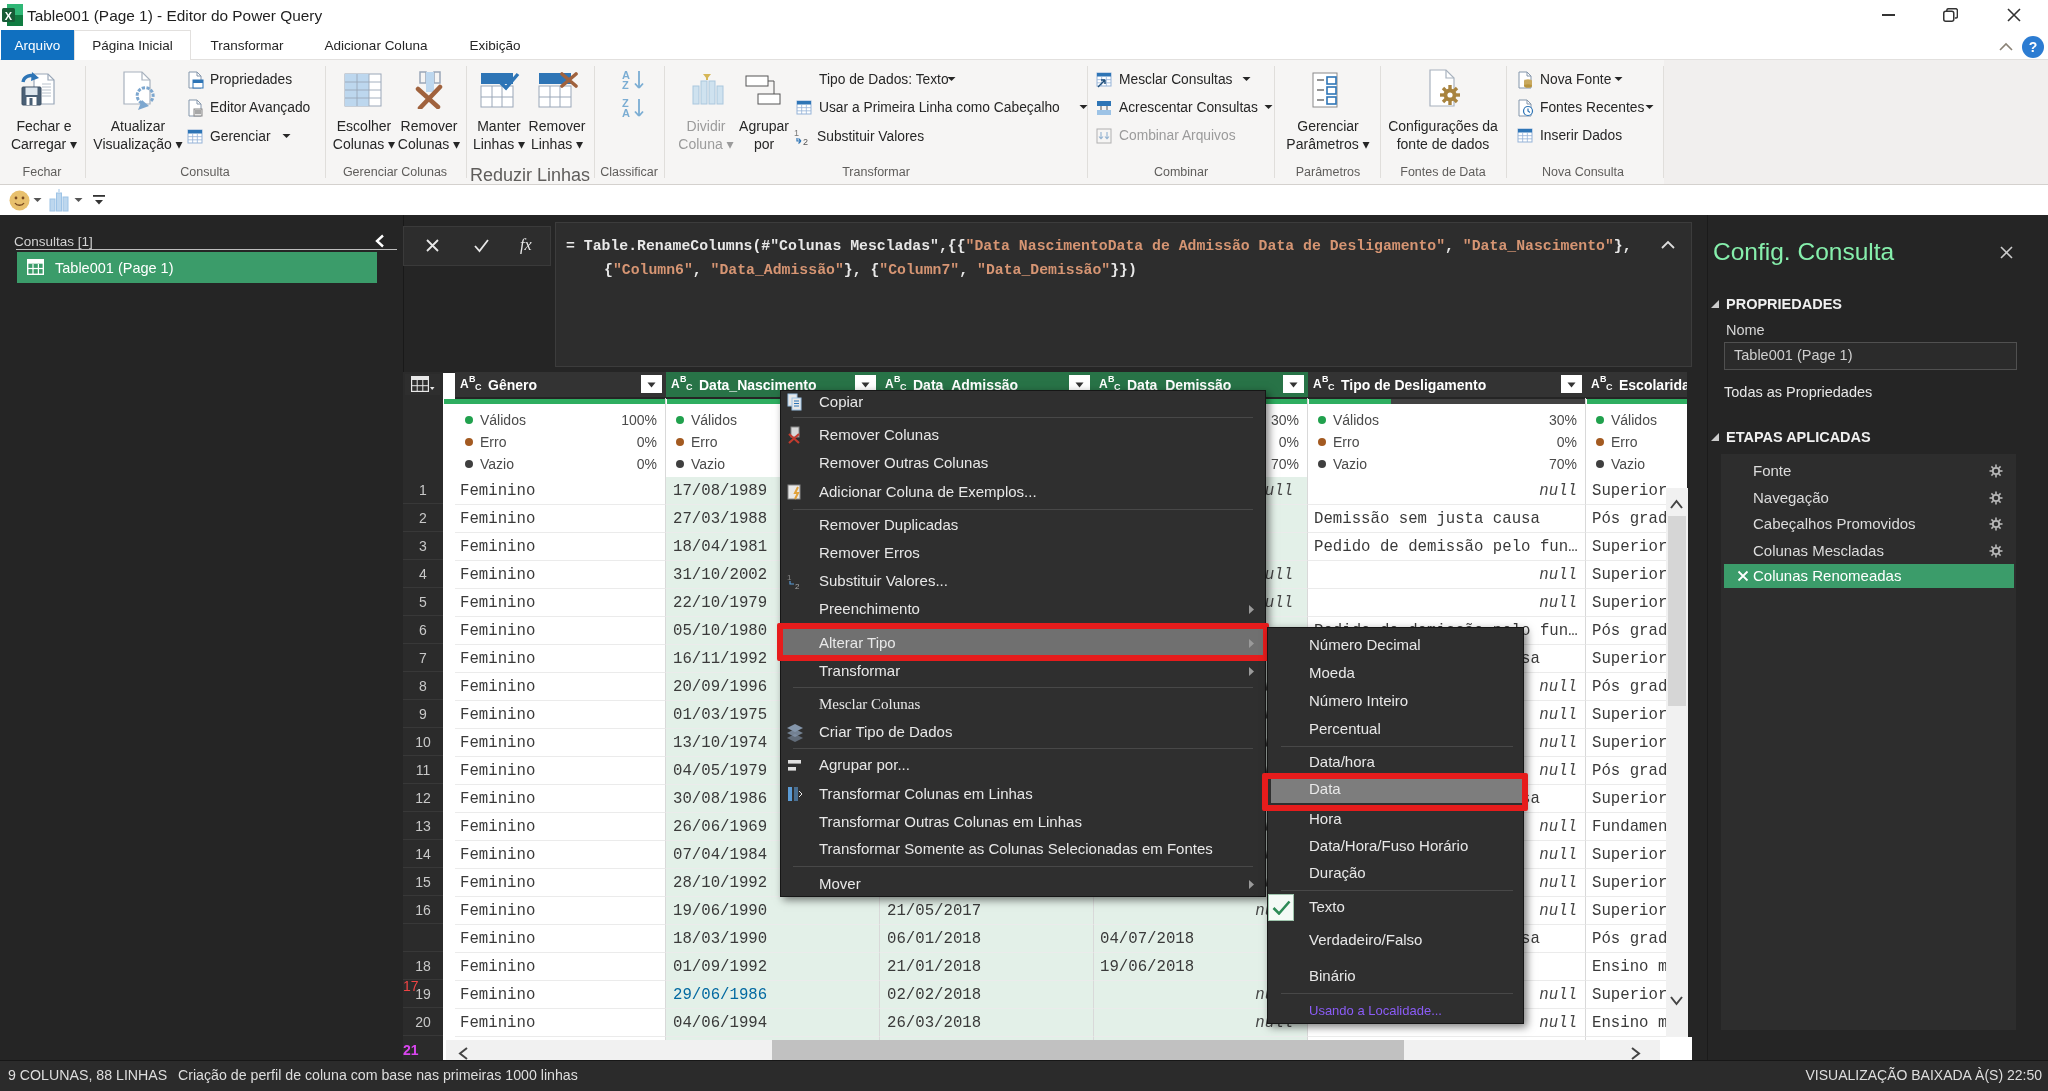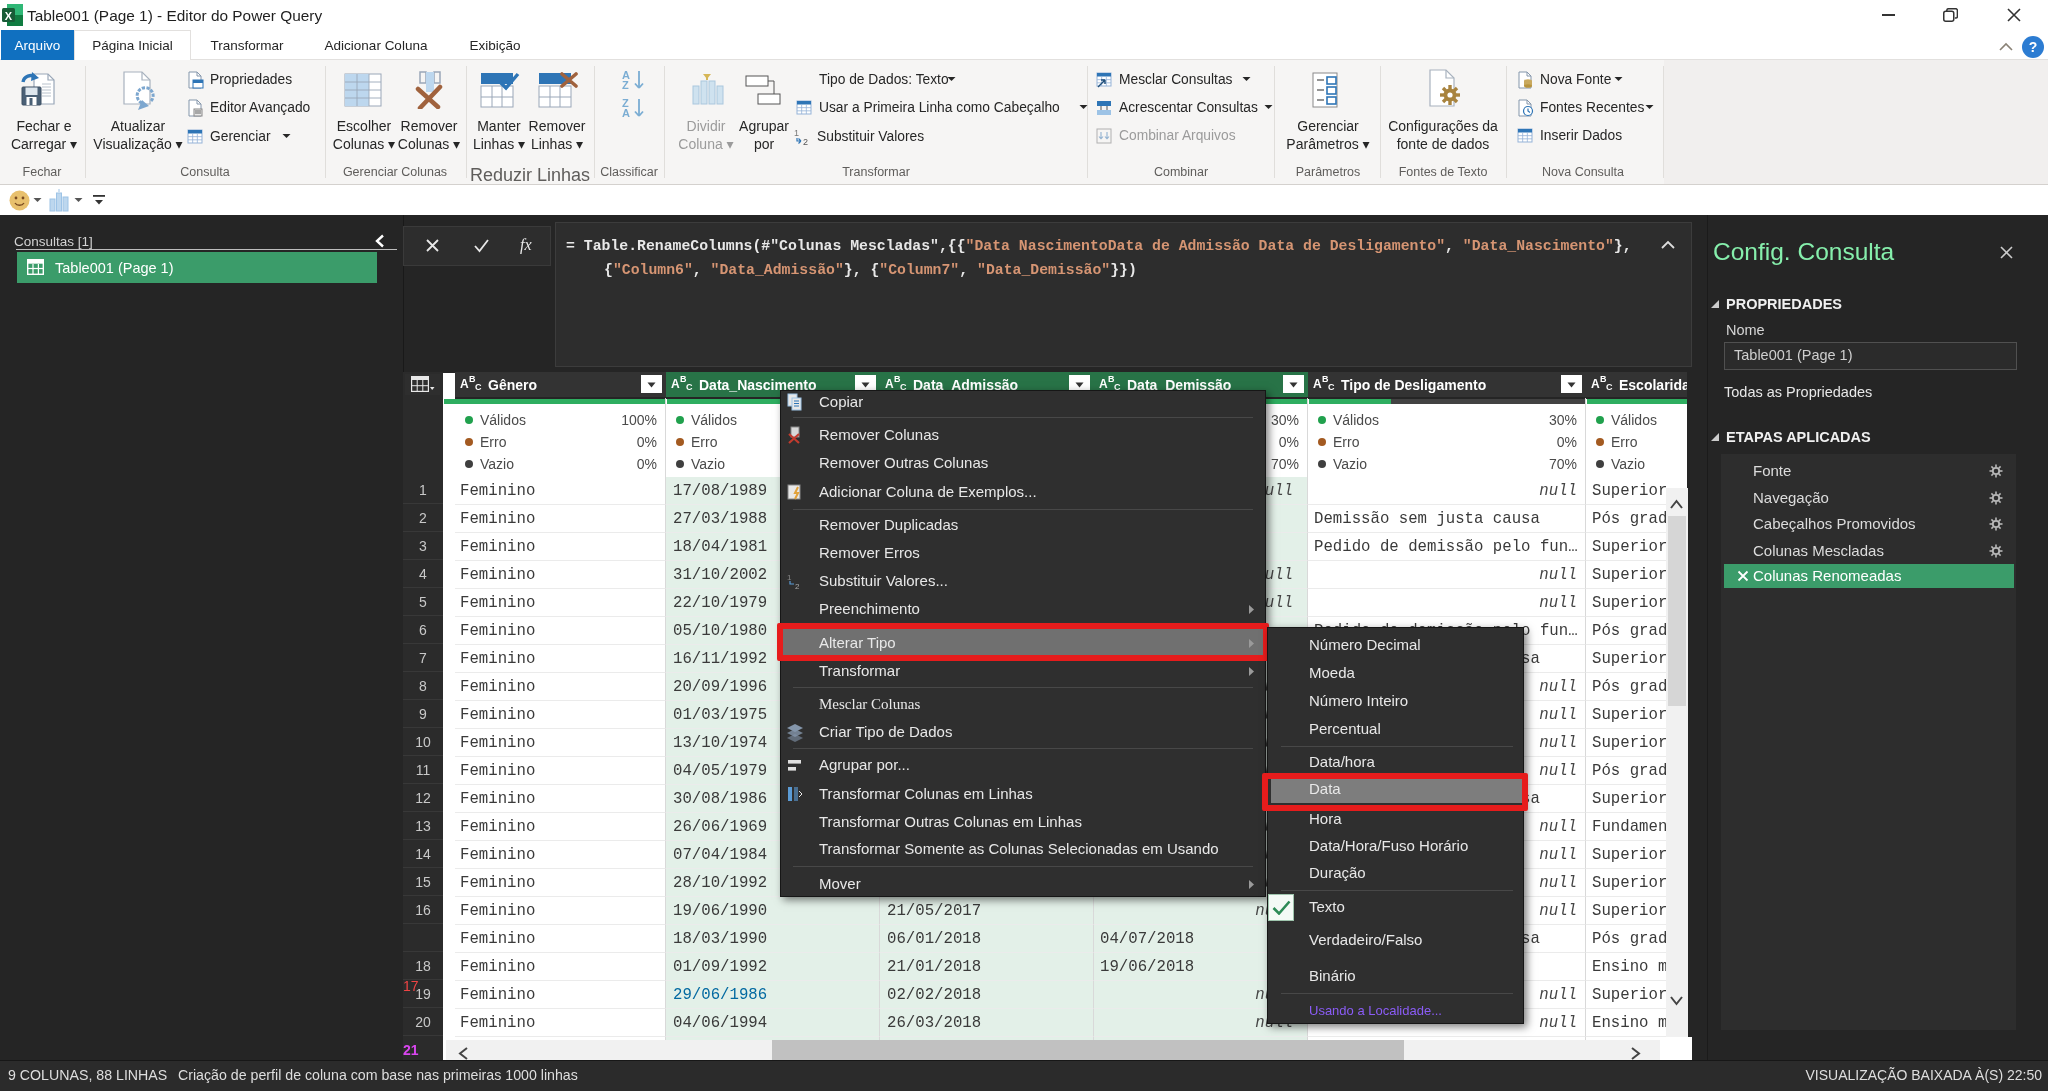--- a/index.html
+++ b/index.html
@@ -252,21 +252,21 @@
         <line x1="26" y1="17" x2="26" y2="37"></line>
         <line x1="16" y1="27" x2="36" y2="27"></line>
         <line x1="19" y1="20" x2="33" y2="34"></line>
         <line x1="33" y1="20" x2="19" y2="34"></line>
       </g>
     </g>
     <circle cx="26" cy="27" r="2.6" fill="#fff"></circle>
   </svg>
 <div class="abs" style="left:1363px;top:118px;white-space:nowrap;width:160px;text-align:center;font-size:14px;color:#262626;">Configurações da</div>
 <div class="abs" style="left:1363px;top:136px;white-space:nowrap;width:160px;text-align:center;font-size:14px;color:#262626;">fonte de dados</div>
-<div class="abs" style="left:1293px;top:165px;white-space:nowrap;width:300px;text-align:center;font-size:12.5px;color:#5f5d5b;">Fontes de Texto</div>
+<div class="abs" style="left:1293px;top:165px;white-space:nowrap;width:300px;text-align:center;font-size:12.5px;color:#5f5d5b;">Fontes de Data</div>
 <svg class="abs" style="left:1516px;top:71px" width="18" height="18" viewBox="0 0 18 18">
     <path d="M3 1 H11 L15 5 V17 H3 Z" fill="#fff" stroke="#8496ab" stroke-width="1"></path>
     <path d="M11 1 L11 5 L15 5" fill="none" stroke="#8496ab" stroke-width="1"></path>
     <ellipse cx="12" cy="10" rx="4" ry="1.8" fill="#c9a95e"></ellipse>
     <rect x="8" y="10" width="8" height="5" fill="#c9a95e"></rect>
     <ellipse cx="12" cy="15" rx="4" ry="1.8" fill="#b8943e"></ellipse>
   </svg>
 <div class="abs" style="left:1540px;top:71px;white-space:nowrap;font-size:13.8px;color:#262626;line-height:18px;">Nova Fonte</div>
 <svg class="abs" style="left:1614px;top:76px" width="9" height="6" viewBox="0 0 9 6">
     <path d="M0.5 1 L4.5 5 L8.5 1 Z" fill="#262626"></path>
@@ -1039,21 +1039,21 @@
 <div class="abs" style="left:819px;top:755px;white-space:nowrap;font-size:15px;color:#e8e8e8;line-height:20px;">Agrupar por...</div>
 <svg class="abs" style="left:786px;top:785px" width="18" height="19" viewBox="0 0 18 19">
     <g fill="#5b9bd5">
       <rect x="2" y="2" width="4" height="14"></rect>
       <rect x="8" y="2" width="4" height="14" opacity="0.6"></rect>
     </g>
     <path d="M13 6 L16 9 L13 12" stroke="#e8e8e8" fill="none"></path>
   </svg>
 <div class="abs" style="left:819px;top:784px;white-space:nowrap;font-size:15px;color:#e8e8e8;line-height:20px;">Transformar Colunas em Linhas</div>
 <div class="abs" style="left:819px;top:812px;white-space:nowrap;font-size:15px;color:#e8e8e8;line-height:20px;">Transformar Outras Colunas em Linhas</div>
-<div class="abs" style="left:819px;top:839px;white-space:nowrap;font-size:15px;color:#e8e8e8;line-height:20px;">Transformar Somente as Colunas Selecionadas em Usando</div>
+<div class="abs" style="left:819px;top:839px;white-space:nowrap;font-size:15px;color:#e8e8e8;line-height:20px;">Transformar Somente as Colunas Selecionadas em Fontes</div>
 <div class="abs" style="left:819px;top:874px;white-space:nowrap;font-size:15px;color:#e8e8e8;line-height:20px;">Mover</div>
 <svg class="abs" style="left:1248px;top:879px" width="7" height="11" viewBox="0 0 7 11">
     <path d="M1 1 L6 5.5 L1 10 Z" fill="#9a9a9a"></path>
   </svg>
 <div class="abs" style="left:777px;top:623px;width:492px;height:38px;border:6px solid #e61c1c;box-sizing:border-box;border-radius:2px;"></div>
 <div class="abs" style="left:1267px;top:627px;width:257px;height:397px;background:#2f2f2f;border:1px solid #161616;box-sizing:border-box;box-shadow:3px 3px 8px rgba(0,0,0,0.5);"></div>
 <div class="abs" style="left:1281px;top:746px;width:232px;height:1px;background:#484848;"></div>
 <div class="abs" style="left:1281px;top:890px;width:232px;height:1px;background:#484848;"></div>
 <div class="abs" style="left:1281px;top:993px;width:232px;height:1px;background:#484848;"></div>
 <div class="abs" style="left:1271px;top:776px;width:252px;height:27px;background:#7d7d7d;"></div>

